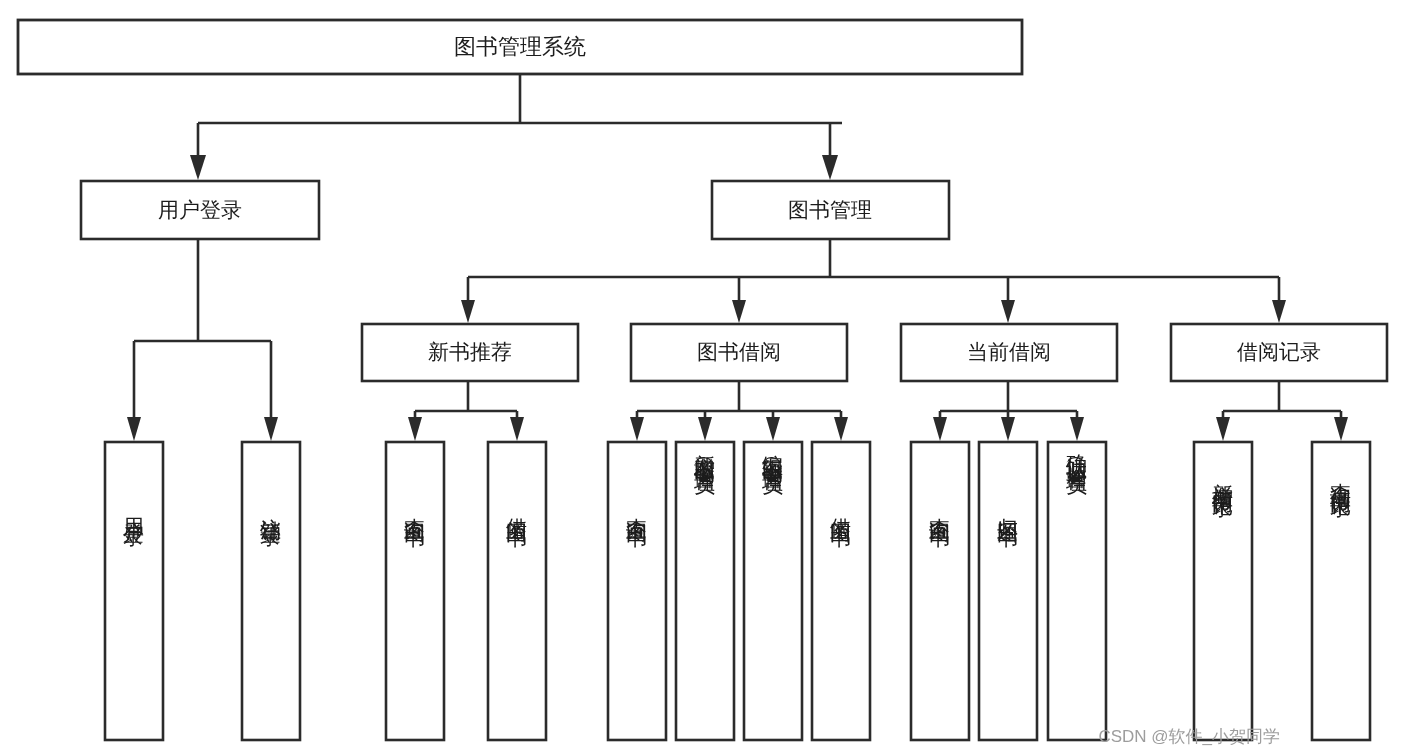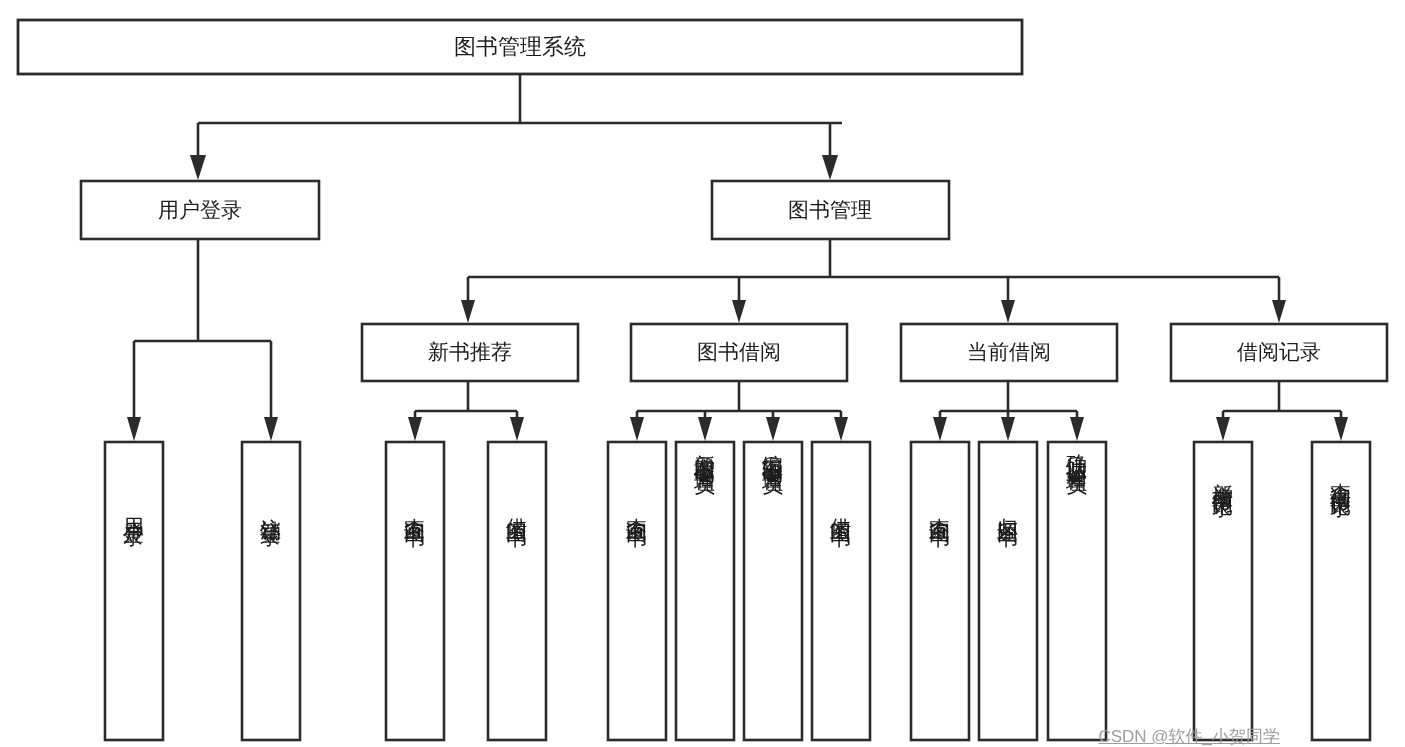--- a/index.html
+++ b/index.html
@@ -66,21 +66,20 @@
   }
   .watermark-text {
     position: absolute;
     right: 14px;
     bottom: 6px;
     font-family: "Liberation Sans", "DejaVu Sans", sans-serif;
     font-size: 17px;
     color: #9d9d9d;
     white-space: nowrap;
     pointer-events: none;
-    text-decoration: underline;
   }
 </style>
 </head>
 <body>
 
 <div id="diagram-root">
 
   <svg id="tree-canvas" viewBox="0 0 1405 747" xmlns="http://www.w3.org/2000/svg">
 
     <g>

